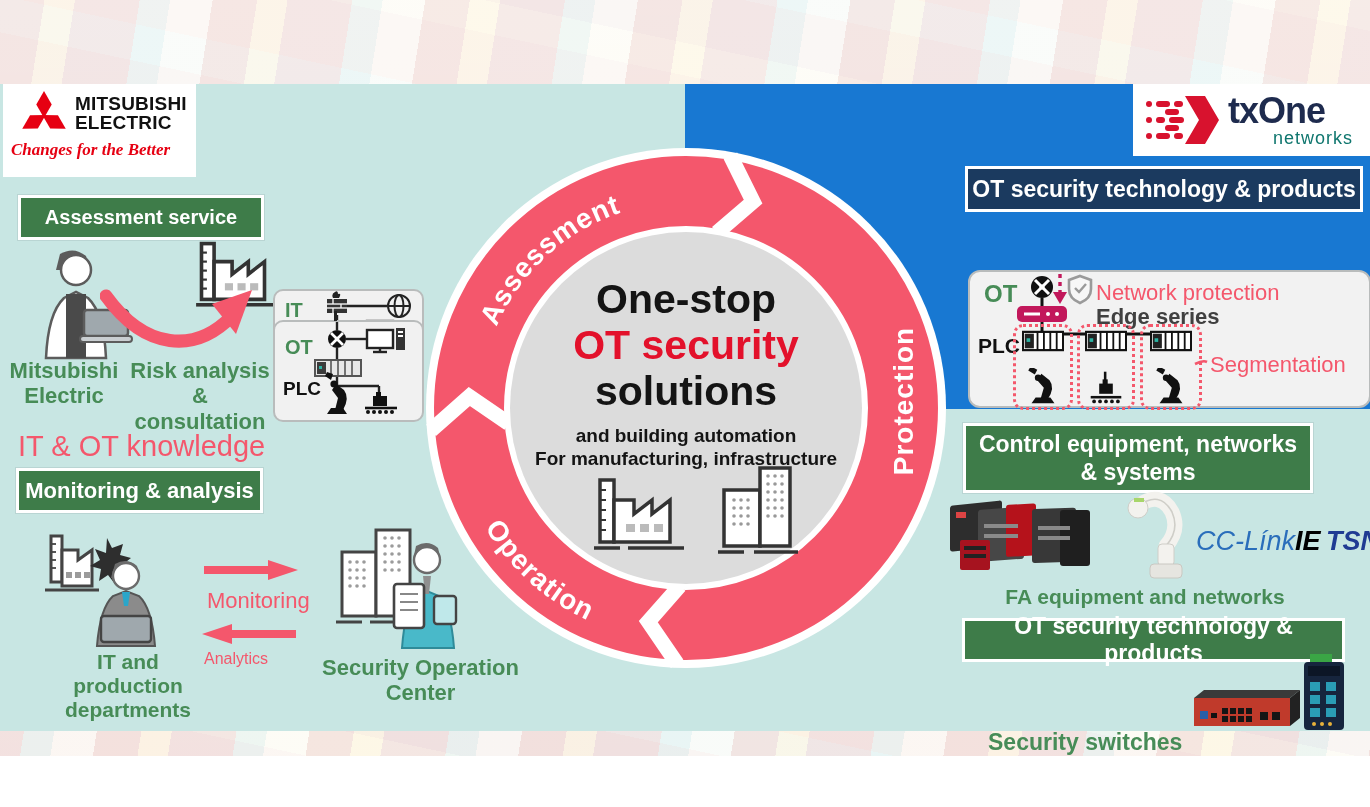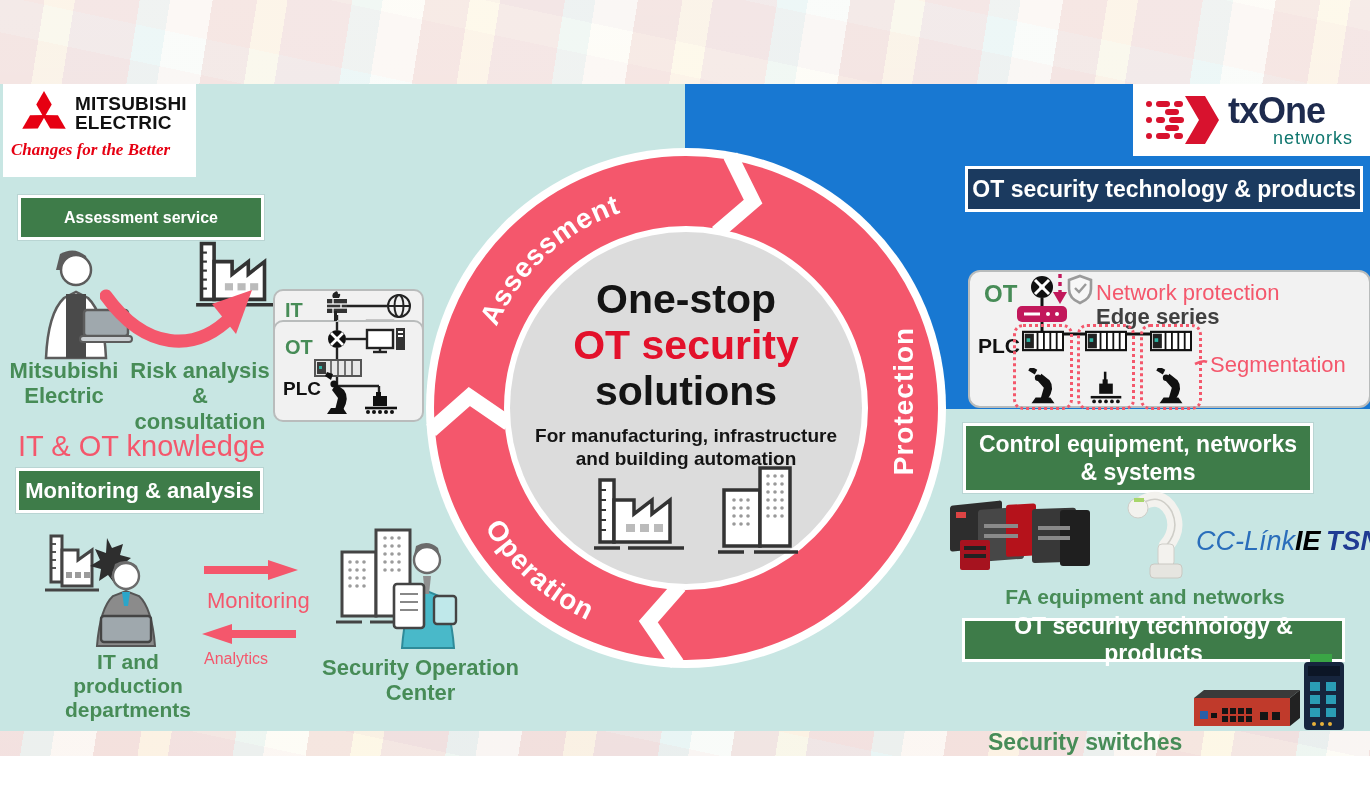--- a/index.html
+++ b/index.html
@@ -105,22 +105,22 @@
     </text>
   </svg>
   <div class="abs" style="left:803px;top:386px;width:200px;height:30px;transform:rotate(-90deg);color:#fff;font-weight:bold;font-size:28px;text-align:center;letter-spacing:1px;">Protection</div>
 
   <div class="abs" style="left:536px;top:276px;width:300px;text-align:center;font-weight:bold;font-size:41px;line-height:46px;color:#141414;">
     <div>One-stop</div>
     <div style="color:#e3112b;">OT security</div>
     <div>solutions</div>
   </div>
   <div class="abs" style="left:511px;top:424px;width:350px;text-align:center;font-weight:bold;font-size:19px;line-height:23px;color:#141414;">
+    <div>and building automation</div>
     <div>For manufacturing, infrastructure</div>
-    <div>and building automation</div>
   </div>
   <svg class="abs" style="left:592px;top:472px;" width="110" height="90" viewBox="0 0 110 90">
     <g fill="#ffffff" stroke="#333" stroke-width="3.5">
       <rect x="8" y="8" width="14" height="62"></rect>
       <path d="M22 28 h20 v14 l18 -14 v14 l18 -14 v42 h-56 z"></path>
     </g>
     <g stroke="#333" stroke-width="2">
       <line x1="8" y1="18" x2="14" y2="18"></line>
         <line x1="8" y1="28" x2="14" y2="28"></line>
       <line x1="8" y1="38" x2="14" y2="38"></line>
@@ -176,21 +176,21 @@
       <circle cx="54" cy="56" r="1.8"></circle>
         <circle cx="61" cy="56" r="1.8"></circle>
         <circle cx="68" cy="56" r="1.8"></circle>
     </g>
     <g stroke="#333" stroke-width="3.5">
         <line x1="4" y1="92" x2="30" y2="92"></line>
         <line x1="40" y1="92" x2="84" y2="92"></line>
       </g>
   </svg>
 
-  <div class="banner-green" style="left:18px;top:195px;width:240px;height:39px;font-size:16px;">Assessment service</div>
+  <div class="banner-green" style="left:18px;top:195px;width:240px;height:39px;font-size:20px;">Assessment service</div>
 
   <svg class="abs" style="left:22px;top:248px;" width="120" height="115" viewBox="0 0 120 115">
     <path d="M38 6 q14 -8 26 2 l4 14 h-34 z" fill="#5c5c5c"></path>
     <circle cx="54" cy="22" r="15" fill="#fff" stroke="#5c5c5c" stroke-width="2.5"></circle>
     <path d="M24 110 q2 -45 18 -60 l12 -6 12 6 q16 15 18 60 z" fill="#fff" stroke="#5c5c5c" stroke-width="2.5"></path>
     <path d="M44 46 h20 v64 h-20 z" fill="#4a4a4a"></path>
     <rect x="62" y="62" width="44" height="26" rx="3" fill="#9fa8ad" stroke="#5c5c5c" stroke-width="2.5"></rect>
     <rect x="58" y="88" width="52" height="6" rx="3" fill="#c9ced1" stroke="#5c5c5c" stroke-width="2"></rect>
   </svg>
   <div class="abs lbl-green" style="left:8px;top:358px;width:112px;font-size:22px;">

